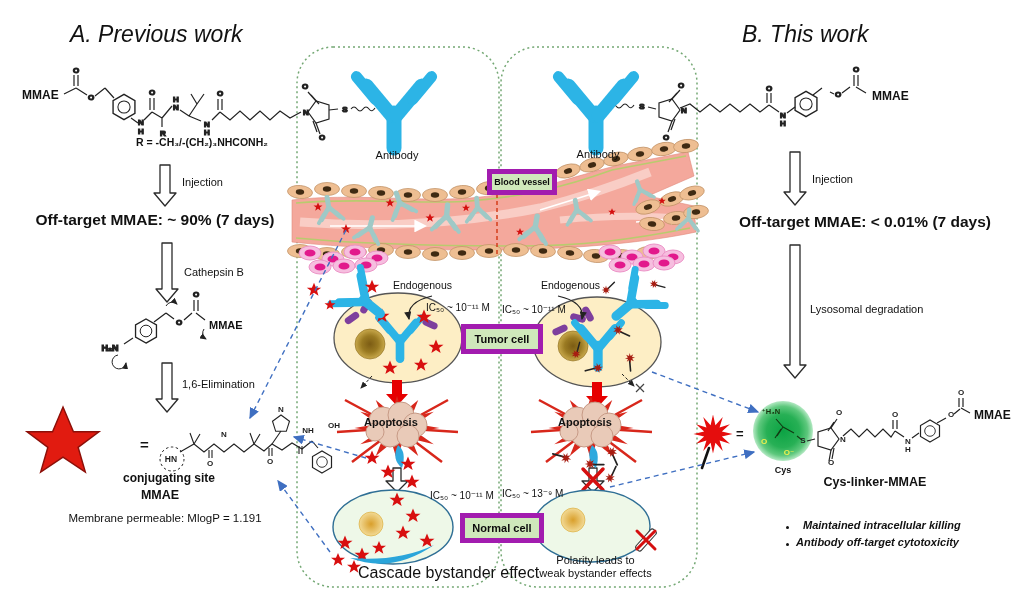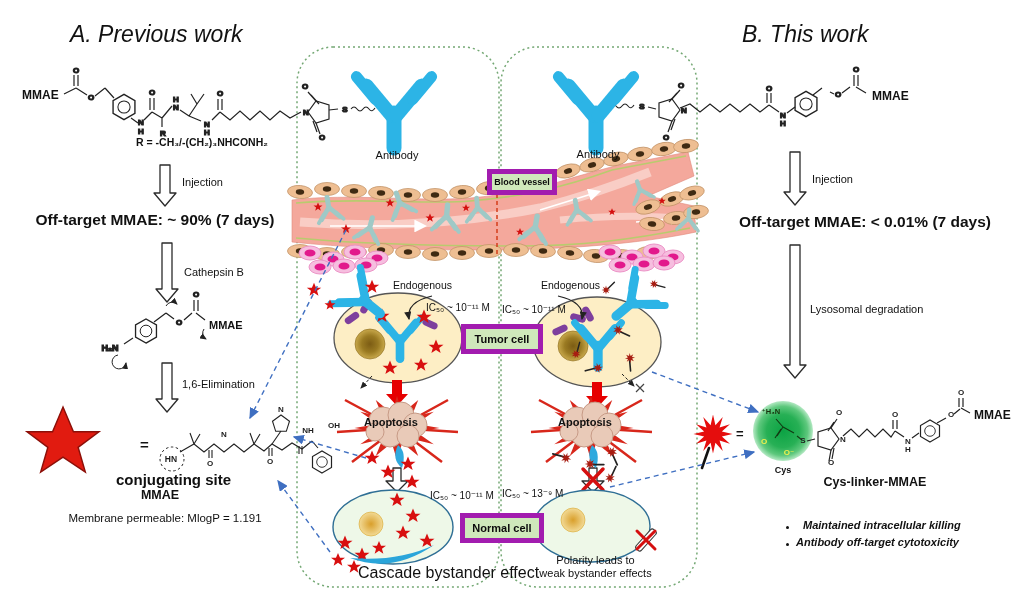--- a/index.html
+++ b/index.html
@@ -425,21 +425,21 @@
 <div class="t b" style="left:22px;top:89px;font-size:12px;">MMAE</div>
 <div class="t b" style="left:136px;top:137px;font-size:10.5px;">R = -CH₃/-(CH₂)₃NHCONH₂</div>
 
 <div class="t" style="left:182px;top:177px;font-size:11px;">Injection</div>
 <div class="t b ctr" style="left:10px;top:212px;width:290px;font-size:15.5px;">Off-target MMAE: ~ 90% (7 days)</div>
 <div class="t" style="left:184px;top:267px;font-size:11px;">Cathepsin B</div>
 <div class="t b" style="left:209px;top:320px;font-size:11px;">MMAE</div>
 <div class="t" style="left:182px;top:379px;font-size:11px;">1,6-Elimination</div>
 
 <div class="t b" style="left:140px;top:437px;font-size:15px;">=</div>
-<div class="t b ctr" style="left:116px;top:472px;width:92px;font-size:15px;">conjugating site</div>
+<div class="t b ctr" style="left:123px;top:472px;width:92px;font-size:12px;">conjugating site</div>
 <div class="t b ctr" style="left:120px;top:489px;width:80px;font-size:12.5px;">MMAE</div>
 <div class="t ctr" style="left:45px;top:512px;width:240px;font-size:11.5px;">Membrane permeable: MlogP = 1.191</div>
 
 <div class="t ctr" style="left:357px;top:150px;width:80px;font-size:11px;">Antibody</div>
 <div class="t ctr" style="left:558px;top:149px;width:80px;font-size:11px;">Antibody</div>
 
 <div class="glabel" style="left:487px;top:169px;width:60px;height:16px;font-size:9px;">Blood vessel</div>
 
 <div class="t" style="left:393px;top:280px;font-size:10.5px;">Endogenous</div>
 <div class="t" style="left:541px;top:280px;font-size:10.5px;">Endogenous</div>

